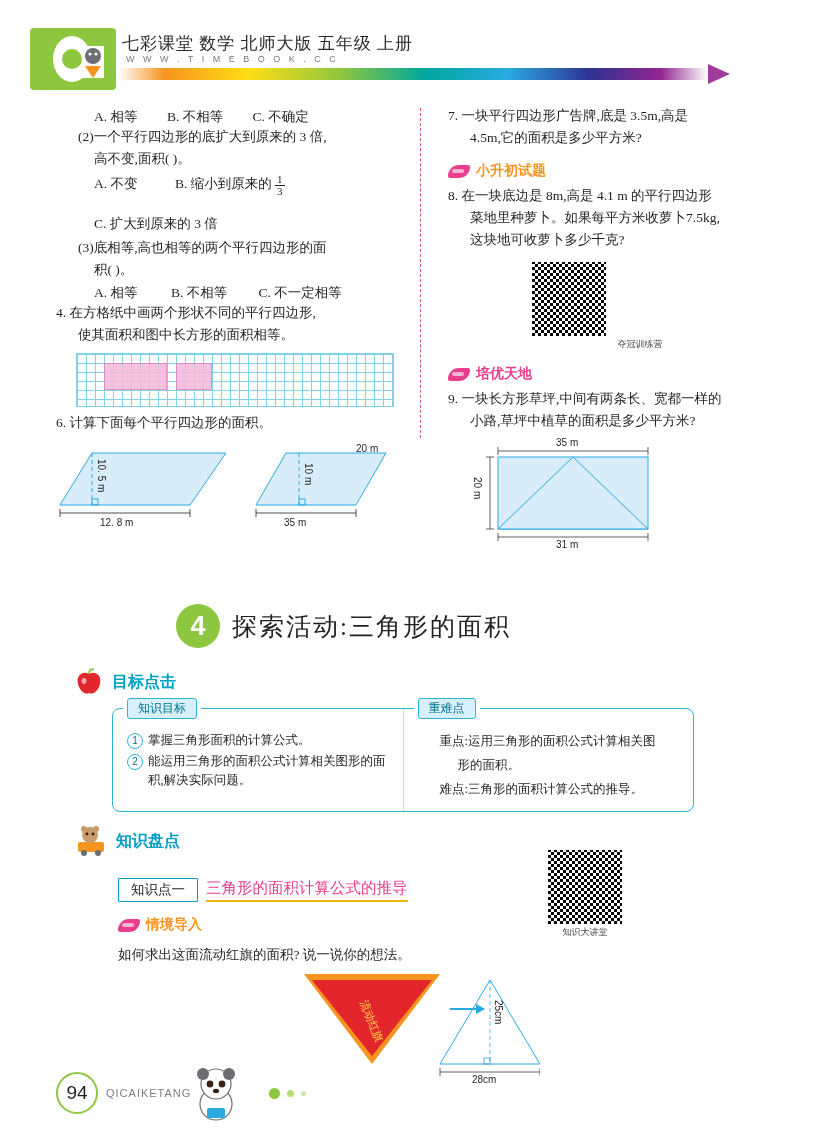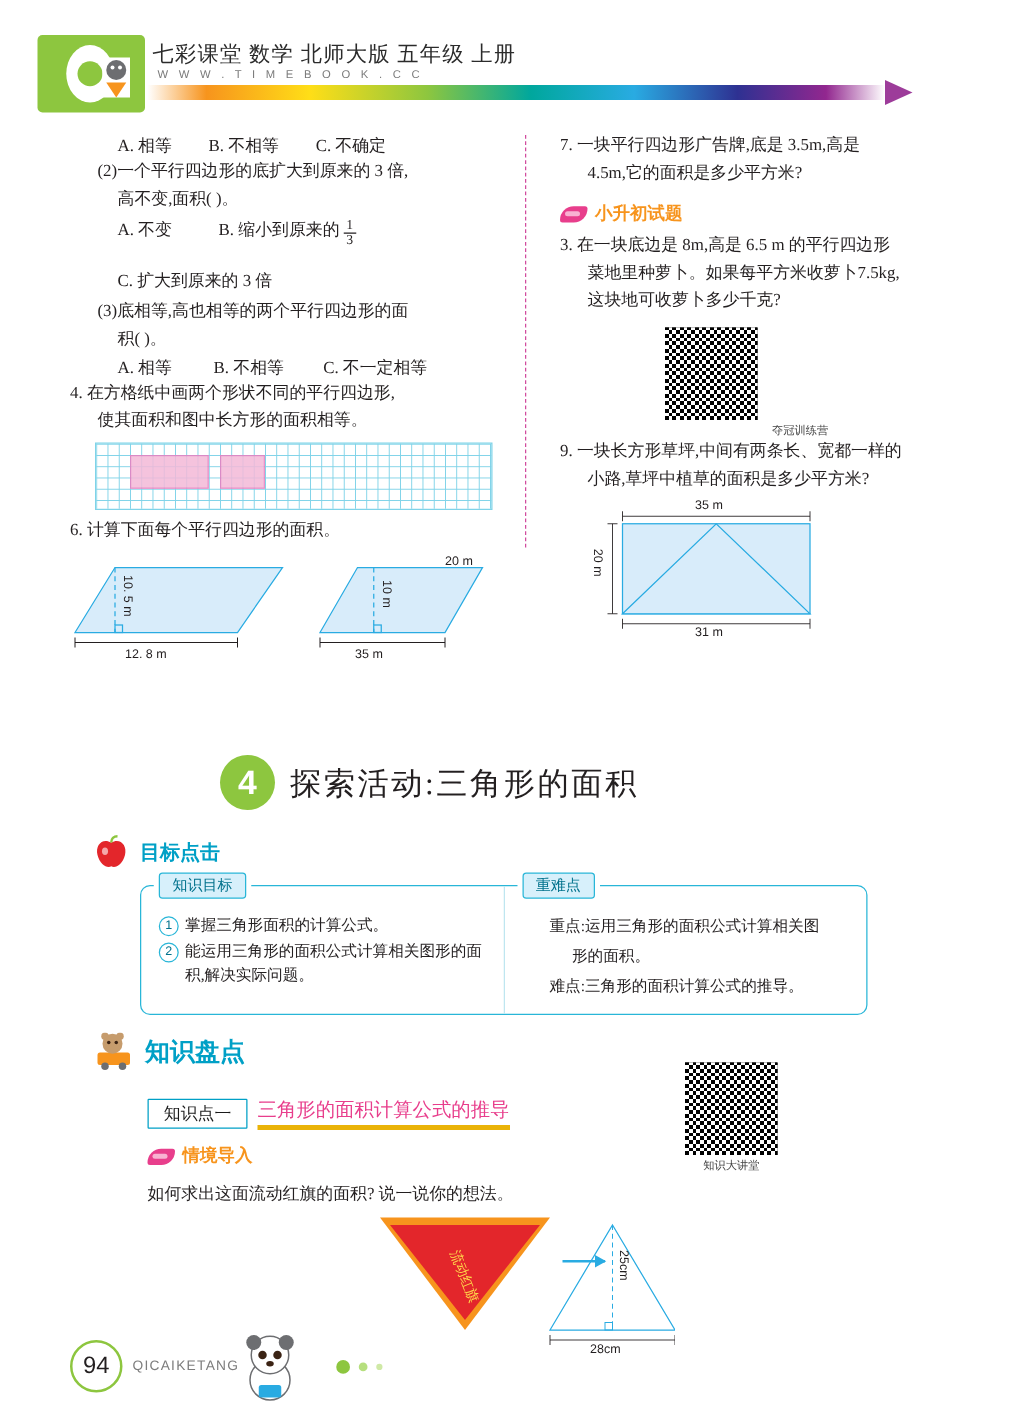--- a/index.html
+++ b/index.html
@@ -79,24 +79,24 @@
   .tagwrap{position:absolute;left:10px;top:-11px;background:#fff;padding:0 4px;}
   .tag{display:inline-block;background:#d7f0fb;border:1px solid #29b6d8;color:#00718c;font-size:12px;
        padding:1px 10px;border-radius:3px;font-family:"Liberation Sans",sans-serif;}
   .goal-li{font-size:12.5px;line-height:19px;margin-top:2px;display:flex;}
   .goal-li .n{display:inline-block;width:14px;height:14px;border:1px solid #29b6d8;border-radius:50%;
       font-size:10px;line-height:14px;text-align:center;color:#00718c;margin-right:5px;flex:none;margin-top:2px;font-family:"Liberation Sans",sans-serif;}
   .goal-r{font-size:12.5px;line-height:20px;margin-top:4px;}
 
   
   .k-head{position:absolute;left:74px;top:826px;display:flex;align-items:center;}
-  .k-head .t{font-size:20px;color:#00a0c6;font-weight:bold;margin-left:8px;font-family:"Liberation Sans",sans-serif;}
+  .k-head .t{font-size:16px;color:#00a0c6;font-weight:bold;margin-left:8px;font-family:"Liberation Sans",sans-serif;}
   .kp{position:absolute;left:118px;top:878px;display:flex;align-items:center;}
   .kp .pill{background:#fff;border:1px solid #00a0c6;border-radius:1px;font-size:13.5px;padding:2px 12px;color:#1a1a1a;}
-  .kp .ktitle{font-size:15.5px;color:#e83e8c;margin-left:8px;border-bottom:4px solid #eab308;padding-bottom:1px;}
+  .kp .ktitle{font-size:15.5px;color:#e83e8c;margin-left:8px;border-bottom:2px solid #eab308;padding-bottom:1px;}
 
   .qr-right{position:absolute;left:548px;top:850px;text-align:center;}
   .situ{position:absolute;left:118px;top:916px;}
   .situ-q{position:absolute;left:118px;top:946px;font-size:13.5px;}
 
   
   .flagwrap{position:absolute;left:300px;top:972px;width:240px;height:110px;}
   .arrow{position:absolute;left:150px;top:36px;width:34px;height:2px;background:#29abe2;}
   .arrow:after{content:"";position:absolute;right:-1px;top:-4px;border-left:9px solid #29abe2;border-top:5px solid transparent;border-bottom:5px solid transparent;}
 
@@ -198,29 +198,33 @@
 
 <div class="col-right">
   <div class="ln">7. 一块平行四边形广告牌,底是 3.5m,高是</div>
   <div class="ln ind1">4.5m,它的面积是多少平方米?</div>
 
   <div class="callout">
     <span class="leaf"></span>
     <span class="ct">小升初试题</span>
   </div>
 
-  <div class="ln">3. 在一块底边是 8m,高是 6.5 m 的平行四边形</div>
+  <div class="ln">8. 在一块底边是 8m,高是 4.1 m 的平行四边形</div>
   <div class="ln ind1">菜地里种萝卜。如果每平方米收萝卜7.5kg,</div>
   <div class="ln ind1">这块地可收萝卜多少千克?</div>
 
   <div style="margin:12px 0 0 84px;">
     <div class="qr"></div>
     <div class="qr-cap">夺冠训练营</div>
   </div>
 
+  <div class="callout">
+    <span class="leaf"></span>
+    <span class="ct pink">培优天地</span>
+  </div>
 
   <div class="ln">9. 一块长方形草坪,中间有两条长、宽都一样的</div>
   <div class="ln ind1">小路,草坪中植草的面积是多少平方米?</div>
 
   <div style="position:relative;height:110px;margin-top:8px;">
     <svg width="290" height="110" viewBox="0 0 290 110">
       <rect x="50" y="18" width="150" height="72" fill="#d8ecfa" stroke="#29abe2" stroke-width="1"></rect>
       <polygon points="50,90 125,18 200,90" fill="#d8ecfa" stroke="#29abe2" stroke-width="1"></polygon>
       <line x1="50" y1="12" x2="200" y2="12" stroke="#231f20" stroke-width="0.7"></line>
       <line x1="50" y1="8" x2="50" y2="16" stroke="#231f20" stroke-width="0.7"></line>

